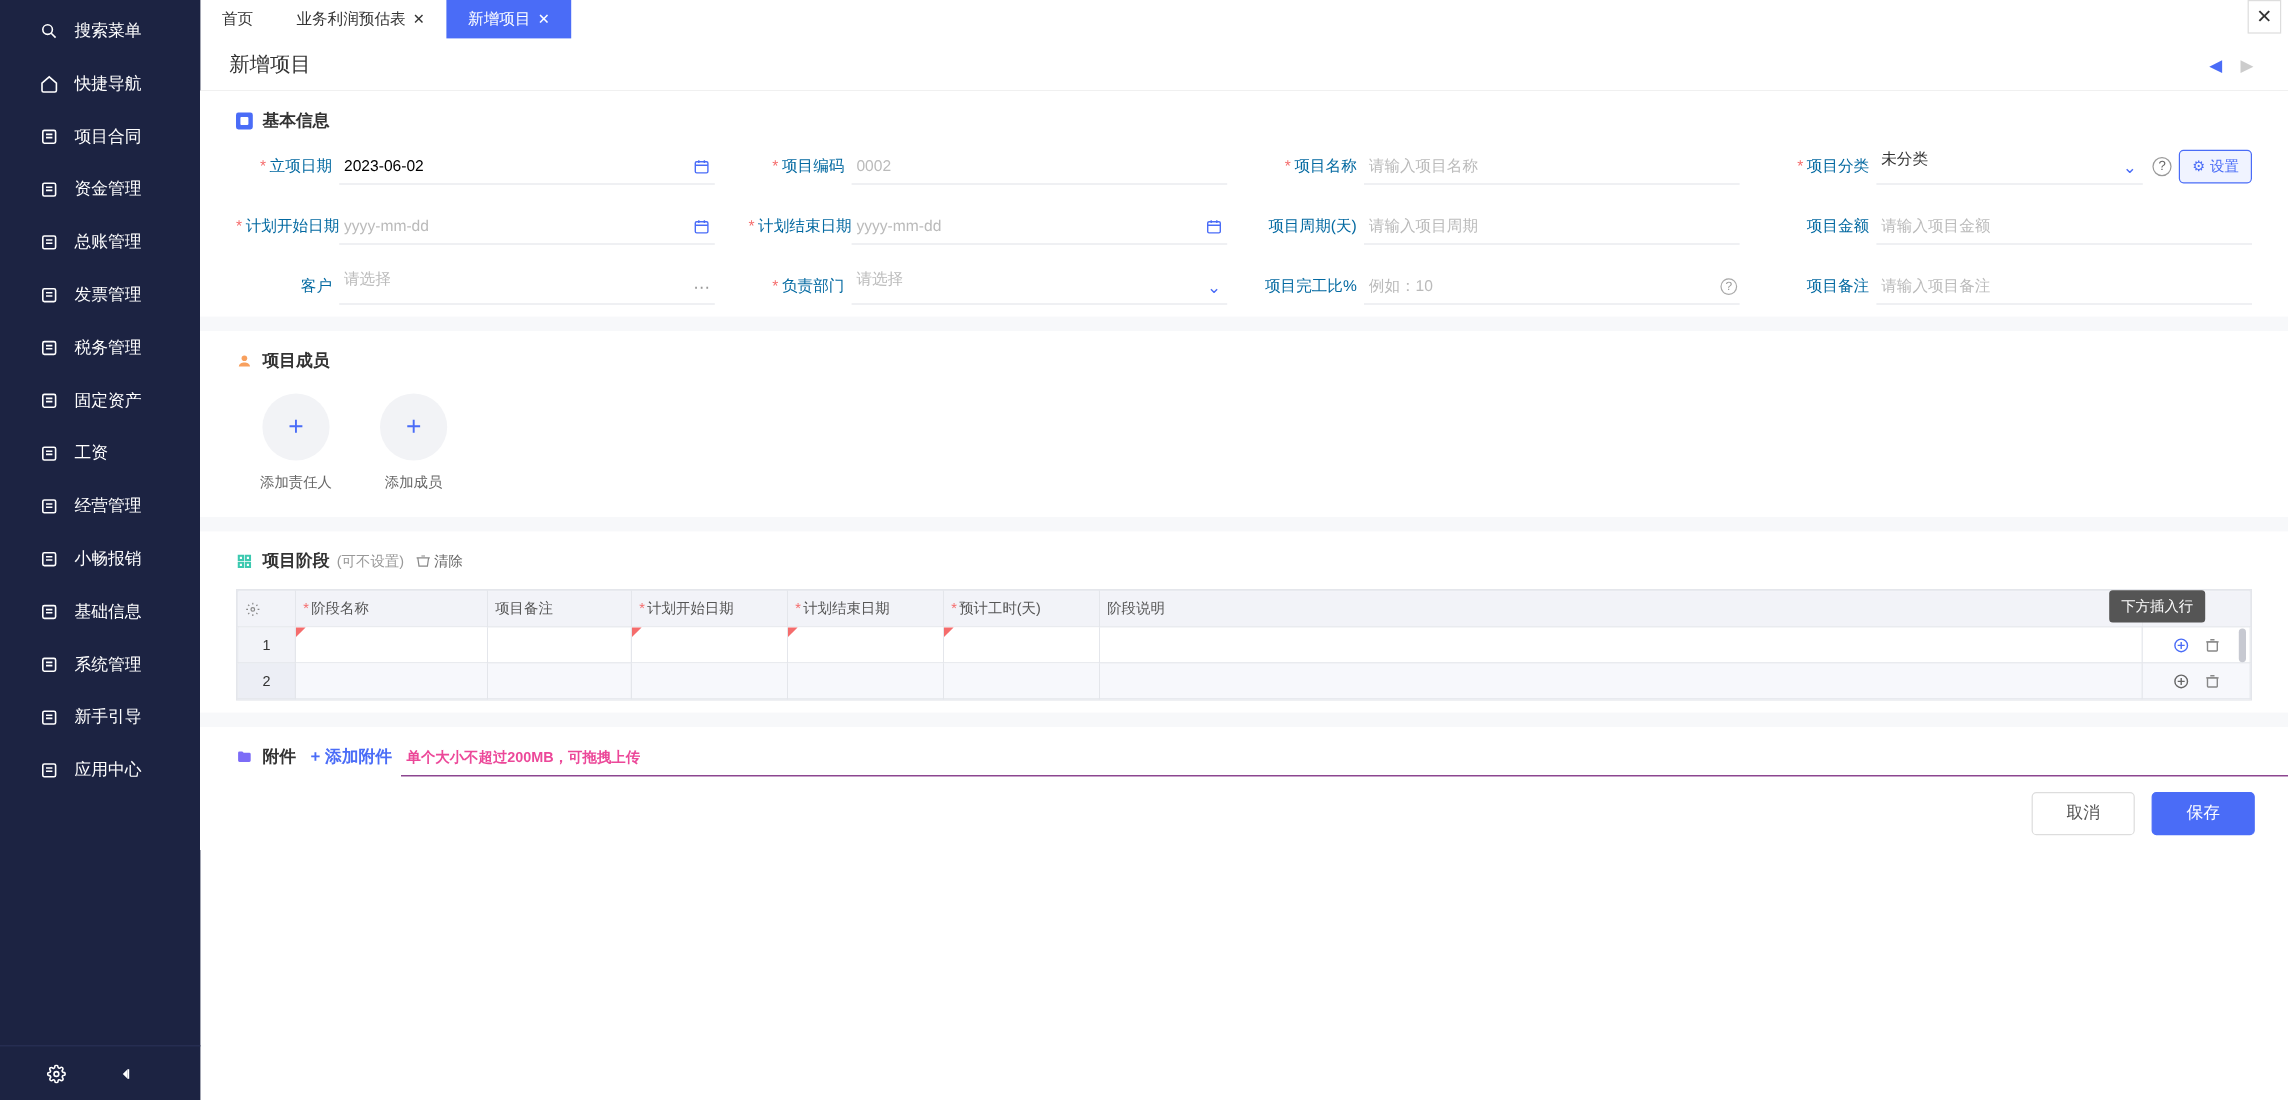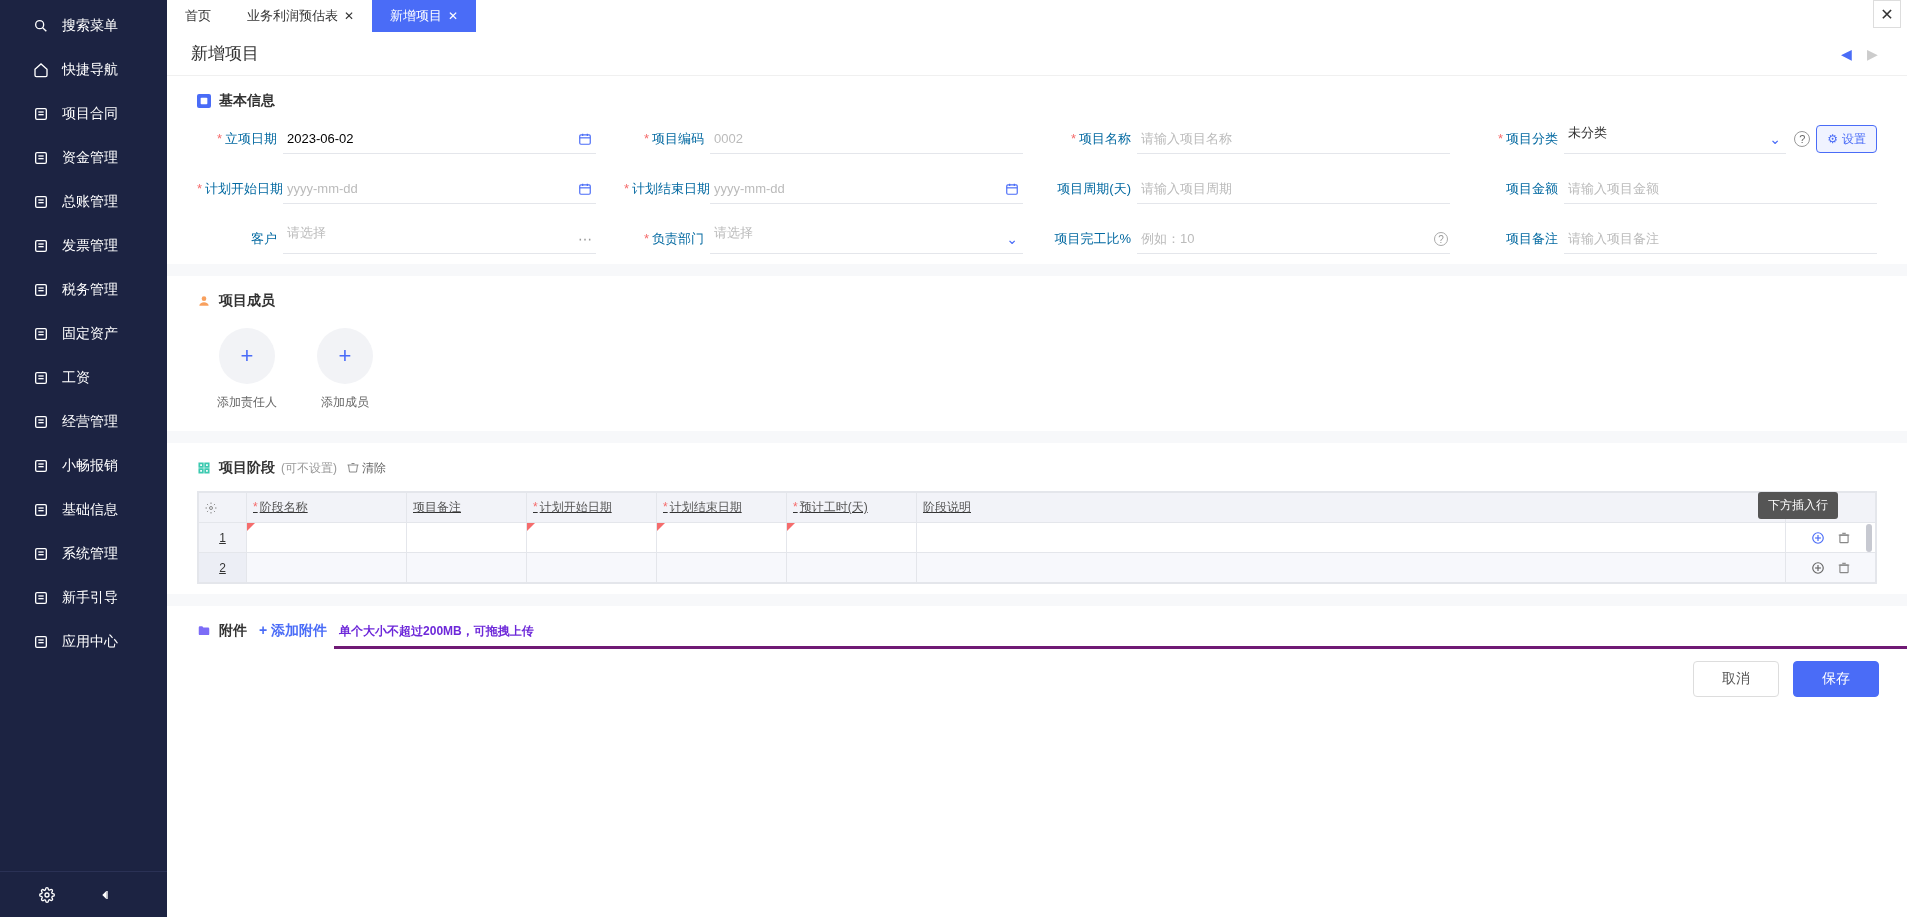--- a/index.html
+++ b/index.html
@@ -57,41 +57,41 @@
 .config-btn .icon { margin-right:4px; }
 
 
 .members-row { display:flex; gap:40px; padding: 4px 0 10px 20px; }
 .member-add { display:flex; flex-direction:column; align-items:center; cursor:pointer; }
 .member-circle { width:56px; height:56px; border-radius:50%; background:#f2f3f6; display:flex; align-items:center; justify-content:center; font-size:22px; color:#4a6cf7; margin-bottom:10px; }
 .member-label { font-size:12px; color:#666; }
 
 
 .phase-table { border:1px solid #e4e6eb; position:relative; }
-.phase-table table { width:100%; border-collapse: collapse; table-layout:fixed;text-decoration:underline; }
+.phase-table table { width:100%; border-collapse: collapse; table-layout:fixed; }
 .phase-table th, .phase-table td { border:1px solid #e4e6eb; height:30px; padding:0 6px; font-size:12px; text-align:left; background:#fff; }
 .phase-table th { background:#f2f3f8; font-weight:normal; color:#555; position:relative; }
 .phase-table th.req::before { content:"*"; color:#f56c6c; margin-right:2px; }
 .phase-table .num-col { width:48px; text-align:center; background:#f2f3f8; }
 .phase-table .act-col { width:90px; text-align:center; }
 .phase-table tr:nth-child(even) td { background:#f7f8fc; }
 .phase-table tr:nth-child(even) td.num-col { background:#eceef5; }
 .req-corner { position:absolute; left:0; top:0; width:0; height:0; border-top:8px solid #f56c6c; border-right:8px solid transparent; }
 .row-actions { display:flex; gap:12px; justify-content:center; align-items:center; }
 .row-actions .ra { font-size:14px; color:#666; cursor:pointer; }
 .row-actions .ra.primary { color:#4a6cf7; }
 .tooltip-pop { position:absolute; right:38px; top:0px; background:#555; color:#fff; font-size:12px; padding:5px 10px; border-radius:3px; white-space:nowrap; z-index:5; }
 .scrollbar-fake { position:absolute; right:4px; top:32px; width:6px; height:28px; background:#c7c9d1; border-radius:3px; }
 
 
 .attach-link { color:#4a6cf7; margin: 0 12px; cursor:pointer; }
-.attach-note { color:#6d28d9; font-size:12px; }
-
-
-.footer { position:absolute; right:0; bottom:0; left:167px; height:62px; background:#fff; border-top:3px solid #701a75; display:flex; align-items:center; justify-content:flex-end; padding-right:28px; gap:14px; }
+.attach-note { color:#ec4899; font-size:12px; }
+
+
+.footer { position:absolute; right:0; bottom:0; left:167px; height:62px; background:#fff; border-top:1px solid #701a75; display:flex; align-items:center; justify-content:flex-end; padding-right:28px; gap:14px; }
 .btn { height:36px; padding:0 28px; border-radius:4px; font-size:14px; cursor:pointer; display:inline-flex; align-items:center; justify-content:center; }
 .btn-default { background:#fff; border:1px solid #ddd; color:#555; }
 .btn-primary { background:#4a6cf7; border:1px solid #4a6cf7; color:#fff; }
 
 svg { display:block; }
 </style>
 </head>
 <body>
 
 <div class="sidebar">

